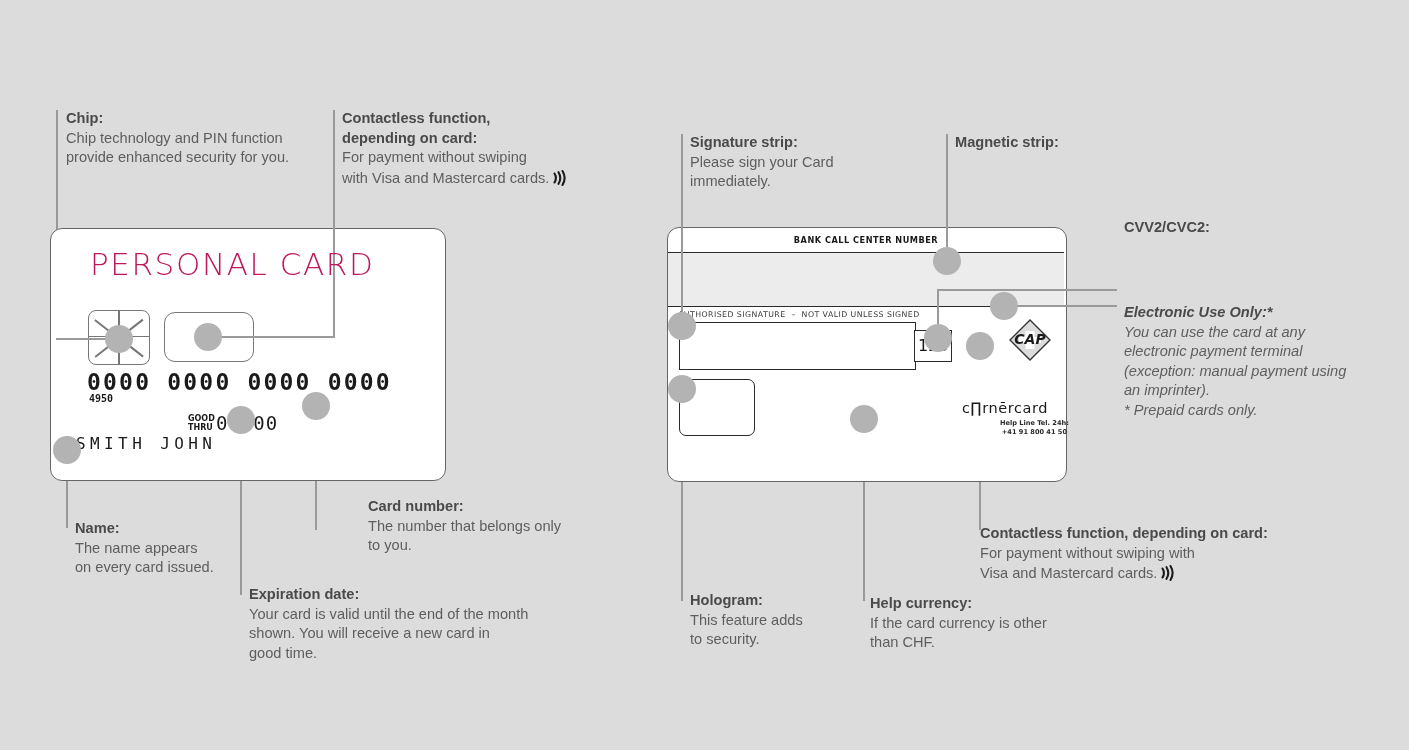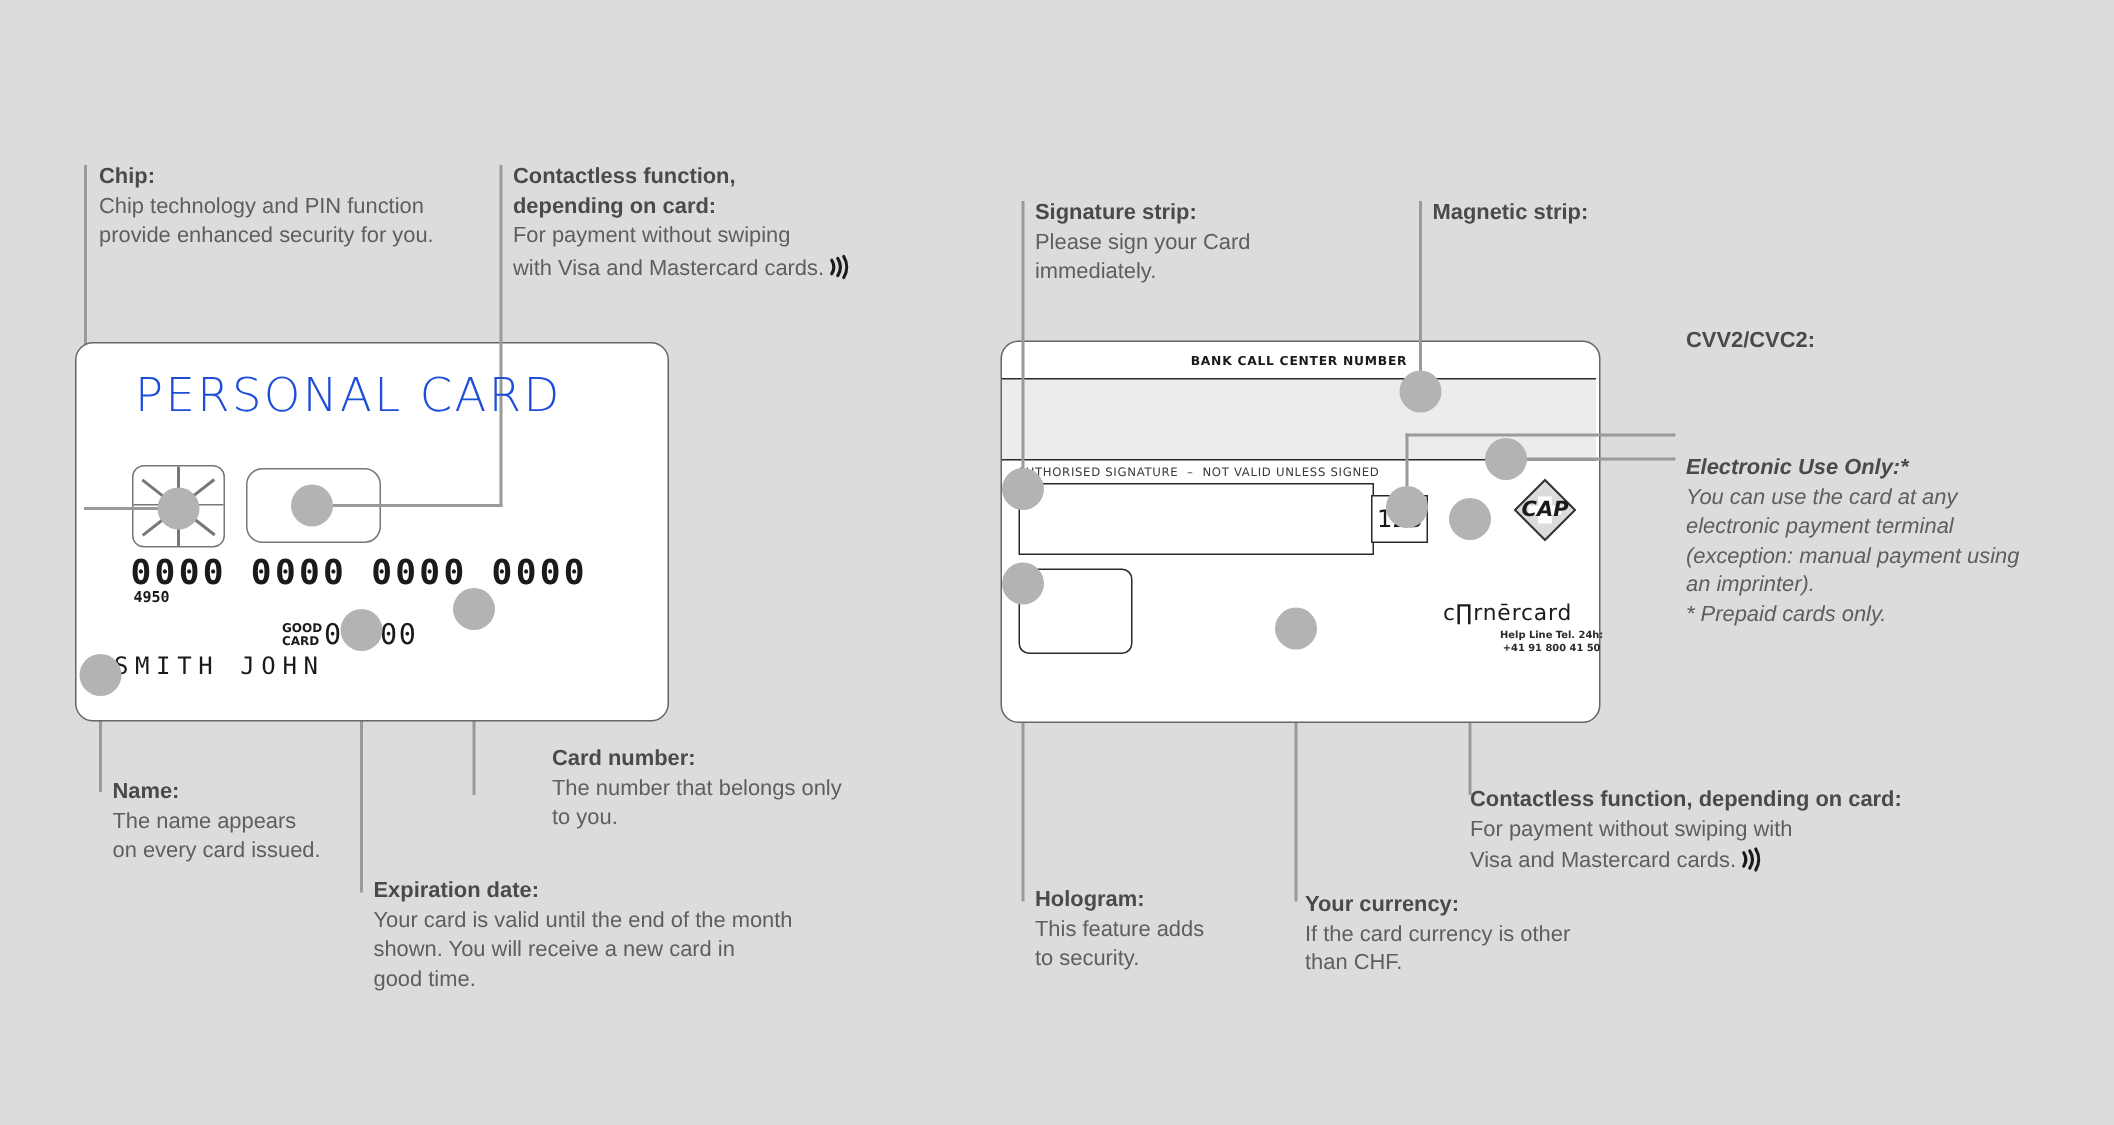--- a/index.html
+++ b/index.html
@@ -65,21 +65,21 @@
   }
   #card-front { left: 50px; top: 228px; width: 394px; height: 251px; }
   #card-back  { left: 667px; top: 227px; width: 398px; height: 253px; }
 
   .card-title {
     position: absolute;
     left: 40px;
     top: 18px;
     font-size: 31px;
     letter-spacing: 1.6px;
-    color: #1d4ed8;
+    color: #be185d;
     font-family: "DejaVu Sans", sans-serif;
     font-weight: 300;
   }
   
   #chip {
     position: absolute;
     left: 88px; top: 310px;
     width: 60px; height: 53px;
     border: 1.6px solid #777;
     border-radius: 8px;
@@ -276,21 +276,21 @@
     <div class="cl" style="left:54px; top:8px;  width:24px; height:1.6px; transform:rotate(142deg); transform-origin:left center;"></div>
     <div class="cl" style="left:6px;  top:45px; width:24px; height:1.6px; transform:rotate(-38deg); transform-origin:left center;"></div>
     <div class="cl" style="left:54px; top:45px; width:24px; height:1.6px; transform:rotate(-142deg); transform-origin:left center;"></div>
   </div>
 
   <div id="front-cl-box"></div>
 
   <div class="pan">0000  0000  0000  0000</div>
   <div class="pan-sub">4950</div>
   <div class="goodthru">GOOD
-CARD</div>
+THRU</div>
   <div class="expiry">00/00</div>
   <div class="holdername">SMITH JOHN</div>
 
   <div class="card" id="card-back"></div>
 
   <div class="callcenter">BANK CALL CENTER NUMBER</div>
   <div class="magstrip"></div>
   <div class="sigcaption">AUTHORISED SIGNATURE  –  NOT VALID UNLESS SIGNED</div>
   <div class="sigbox"></div>
   <div class="cvvbox">
@@ -391,21 +391,21 @@
 * Prepaid cards only.</span>
   </div>
 
   <div class="note" style="left:690px; top:591px; width:175px;">
     <span class="ttl">Hologram:</span>
     <span class="bdy">This feature adds
 to security.</span>
   </div>
 
   <div class="note" style="left:870px; top:594px; width:215px;">
-    <span class="ttl">Your currency:</span>
+    <span class="ttl">Help currency:</span>
     <span class="bdy">If the card currency is other
 than CHF.</span>
   </div>
 
   <div class="note" style="left:980px; top:524px; width:340px;">
     <span class="ttl">Contactless function, depending on card:</span>
     <span class="bdy">For payment without swiping with</span>
     <span class="inlinewrap">
       <span>Visa and Mastercard cards.</span><span class="nfc"><svg width="20" height="20" viewBox="0 0 20 20">
             <g fill="none" stroke="#1a1a1a" stroke-width="2.1" stroke-linecap="round">

